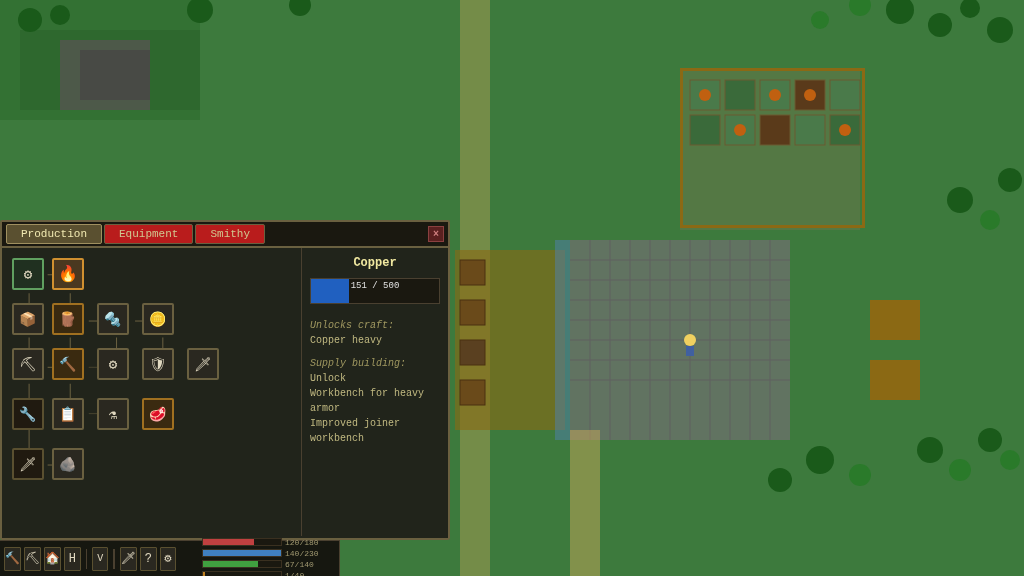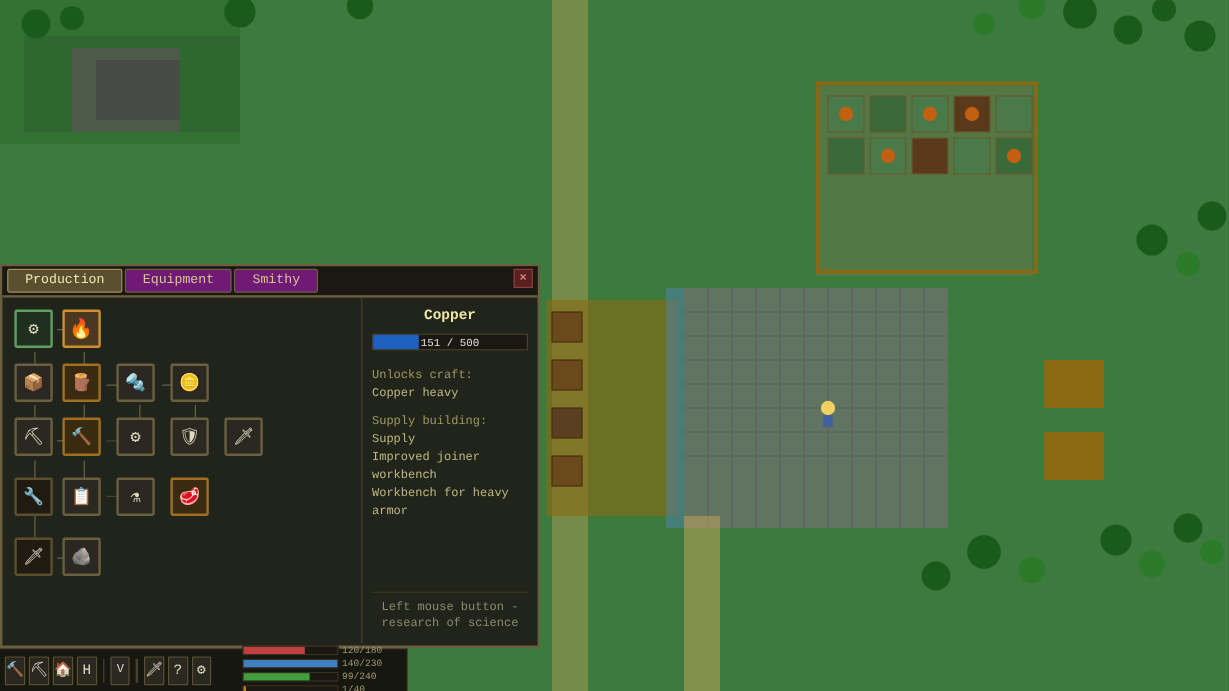--- a/index.html
+++ b/index.html
@@ -31,29 +31,30 @@
       width: 450px;
       height: 320px;
       background: rgba(30, 28, 24, 0.92);
       border: 2px solid #6a6040;
       border-radius: 2px;
     }
 
     
     .tab-bar {
       display: flex;
+      align-items: center;
       padding: 2px 4px;
       background: #1a1810;
       border-bottom: 2px solid #6a6040;
       gap: 2px;
     }
 
     .tab {
       padding: 3px 14px;
-      background: #701a75;
+      background: #b91c1c;
       border: 1px solid #6a6040;
       border-radius: 2px;
       cursor: pointer;
       font-size: 11px;
       color: #d0c890;
       font-family: 'Courier New', monospace;
     }
 
     .tab.active {
       background: #5a5030;
@@ -139,21 +140,21 @@
       font-size: 12px;
       color: #f0e8a0;
       text-align: center;
       font-weight: bold;
       margin-bottom: 4px;
     }
 
     .progress-bar-container {
       background: #1a1810;
       border: 1px solid #4a4030;
-      height: 14px;
+      height: 26px;
       position: relative;
       margin-bottom: 6px;
     }
 
     .progress-bar-fill {
       height: 100%;
       background: #2060c0;
     }
 
     .progress-text {
@@ -167,20 +168,21 @@
 
     .info-section {
       font-size: 10px;
       color: #c0b880;
       line-height: 1.5;
       margin-top: 4px;
     }
 
     .info-section .label {
       color: #a09860;
+      font-style: italic;
     }
 
     .hint-text {
       margin-top: auto;
       font-size: 10px;
       color: #908870;
       text-align: center;
       border-top: 1px solid #3a3520;
       padding-top: 6px;
       line-height: 1.4;
@@ -416,29 +418,25 @@
         <div class="progress-text">151 / 500</div>
       </div>
 
       <div class="info-section">
         <div class="label">Unlocks craft:</div>
         <div>Copper heavy</div>
       </div>
 
       <div class="info-section">
         <div class="label">Supply building:</div>
-        <div>Supply</div>
+        <div>Unlock</div>
+        <div>Workbench for heavy armor</div>
         <div>Improved joiner workbench</div>
-        <div>Workbench for heavy armor</div>
-      </div>
-
-      <div class="hint-text">
-        <div>Left mouse button -</div>
-        <div>research of science</div>
-      </div>
+      </div>
+
     </div>
   </div>
 </div>
 
 <div class="bottom-toolbar">
   <div class="toolbar-icon">🔨</div>
   <div class="toolbar-icon">⛏</div>
   <div class="toolbar-icon">🏠</div>
   <div class="toolbar-icon">H</div>
   <div class="toolbar-separator"></div>
@@ -458,21 +456,21 @@
     <div class="res-bar">
       <div class="res-bar-bg">
         <div class="res-bar-fill" style="width:100%; background:#4080c0;"></div>
       </div>
       <span class="res-bar-text">140/230</span>
     </div>
     <div class="res-bar">
       <div class="res-bar-bg">
         <div class="res-bar-fill" style="width:70%; background:#40a040;"></div>
       </div>
-      <span class="res-bar-text">99/240</span>
+      <span class="res-bar-text">67/140</span>
     </div>
     <div class="res-bar">
       <div class="res-bar-bg">
         <div class="res-bar-fill" style="width:2%; background:#c08020;"></div>
       </div>
       <span class="res-bar-text">1/40</span>
     </div>
   </div>
 </div>
 

